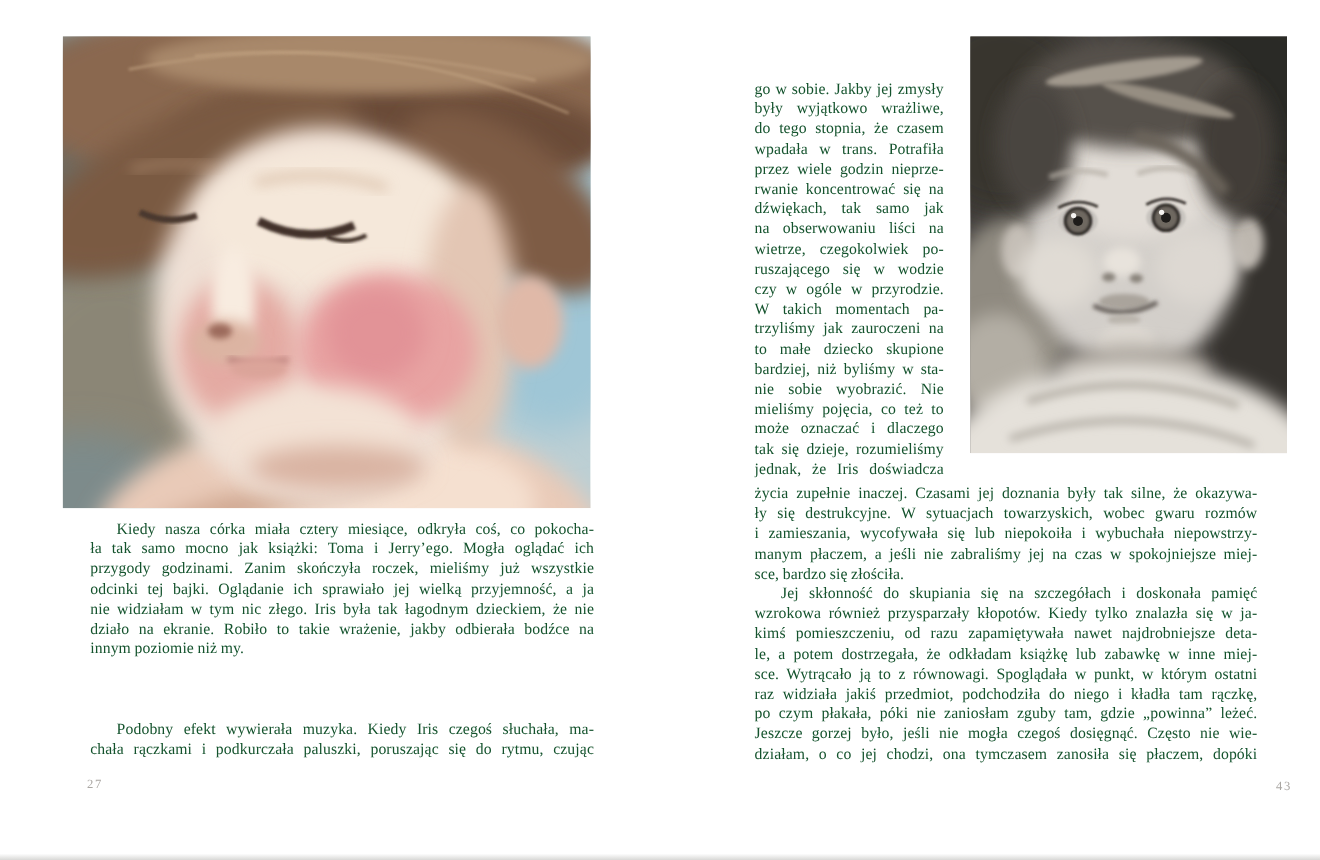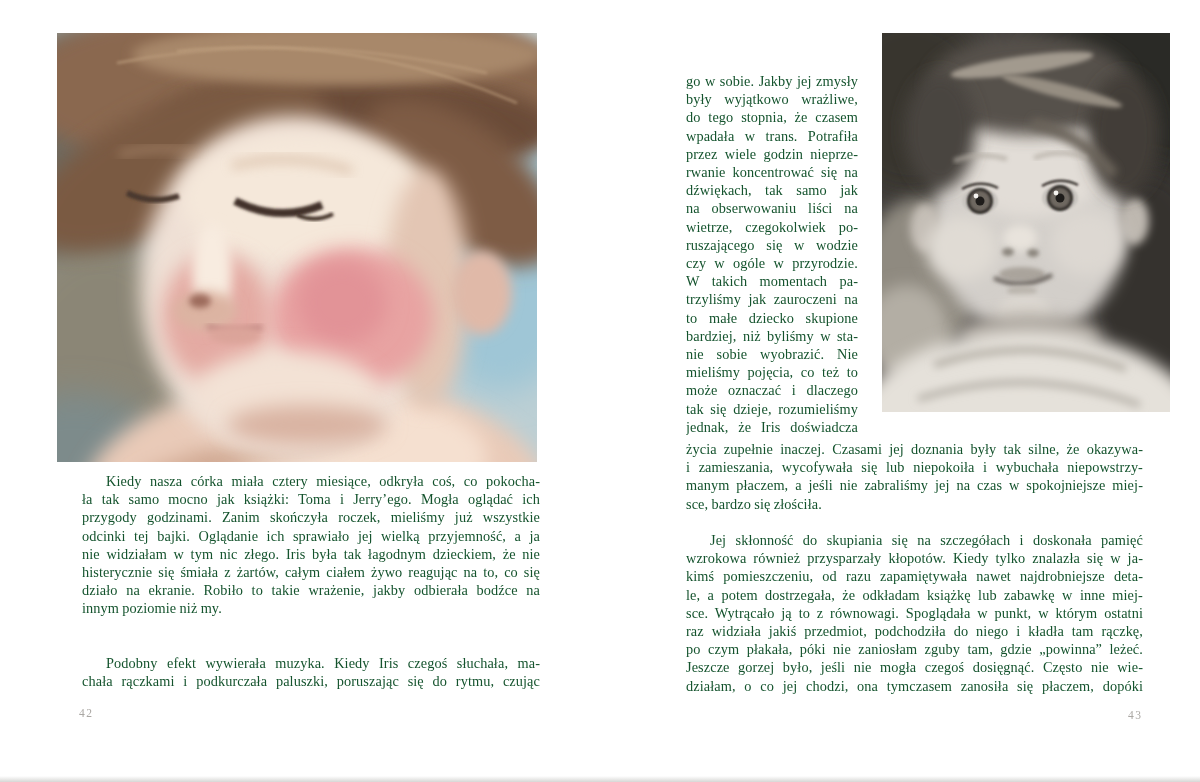--- a/index.html
+++ b/index.html
@@ -27,21 +27,21 @@
   .lp2  { left:82px;  top:654px; width:458px; }
   .rcol { left:686px; top:72px;  width:172px; }
   .rb1  { left:686px; top:440px; width:457px; }
   .rb2  { left:686px; top:531px; width:457px; }
 
   .pagenum {
     position:absolute; color:#aaa7a3;
     font-size:11.5px; letter-spacing:1.5px;
   }
   .pn-left  { left:79px;   top:707px; }
-  .pn-right { left:1128px; top:709px; }
+  .pn-right { left:1160px; top:709px; }
 
   .bottom-shadow {
     position:absolute; left:0; right:0; bottom:0; height:6px;
     background:linear-gradient(#ffffff, #d7d7d5);
   }
 </style>
 </head>
 <body>
 
 <div class="spread">
@@ -120,30 +120,29 @@
         </g>
       </svg>
     </div>
 
     <div class="tb lp1 indent-first last-left">
         <div>Kiedy nasza córka miała cztery miesiące, odkryła coś, co pokocha-</div>
         <div>ła tak samo mocno jak książki: Toma i Jerry’ego. Mogła oglądać ich</div>
         <div>przygody godzinami. Zanim skończyła roczek, mieliśmy już wszystkie</div>
         <div>odcinki tej bajki. Oglądanie ich sprawiało jej wielką przyjemność, a ja</div>
         <div>nie widziałam w tym nic złego. Iris była tak łagodnym dzieckiem, że nie</div>
-        <div>histerycznie się śmiała z żartów, całym ciałem żywo reagując na to, co się</div>
         <div>działo na ekranie. Robiło to takie wrażenie, jakby odbierała bodźce na</div>
         <div>innym poziomie niż my.</div>
       </div>
     <div class="tb lp2 indent-first">
         <div>Podobny efekt wywierała muzyka. Kiedy Iris czegoś słuchała, ma-</div>
         <div>chała rączkami i podkurczała paluszki, poruszając się do rytmu, czując</div>
       </div>
 
-    <div class="pagenum pn-left">42</div>
+    <div class="pagenum pn-left">27</div>
   </div>
 
   <div>
     <div class="photo photo-right">
       <svg viewBox="0 0 288 379" preserveAspectRatio="none">
         <defs>
           <filter id="rb14" x="-60%" y="-60%" width="220%" height="220%">
               <feGaussianBlur stdDeviation="14"></feGaussianBlur>
             </filter>
           <filter id="rb8" x="-60%" y="-60%" width="220%" height="220%">
@@ -232,20 +231,21 @@
         <div>to małe dziecko skupione</div>
         <div>bardziej, niż byliśmy w sta-</div>
         <div>nie sobie wyobrazić. Nie</div>
         <div>mieliśmy pojęcia, co też to</div>
         <div>może oznaczać i dlaczego</div>
         <div>tak się dzieje, rozumieliśmy</div>
         <div>jednak, że Iris doświadcza</div>
       </div>
     <div class="tb rb1 last-left">
         <div>życia zupełnie inaczej. Czasami jej doznania były tak silne, że okazywa-</div>
+        <div>ły się destrukcyjne. W sytuacjach towarzyskich, wobec gwaru rozmów</div>
         <div>i zamieszania, wycofywała się lub niepokoiła i wybuchała niepowstrzy-</div>
         <div>manym płaczem, a jeśli nie zabraliśmy jej na czas w spokojniejsze miej-</div>
         <div>sce, bardzo się złościła.</div>
       </div>
     <div class="tb rb2 indent-first">
         <div>Jej skłonność do skupiania się na szczegółach i doskonała pamięć</div>
         <div>wzrokowa również przysparzały kłopotów. Kiedy tylko znalazła się w ja-</div>
         <div>kimś pomieszczeniu, od razu zapamiętywała nawet najdrobniejsze deta-</div>
         <div>le, a potem dostrzegała, że odkładam książkę lub zabawkę w inne miej-</div>
         <div>sce. Wytrącało ją to z równowagi. Spoglądała w punkt, w którym ostatni</div>

